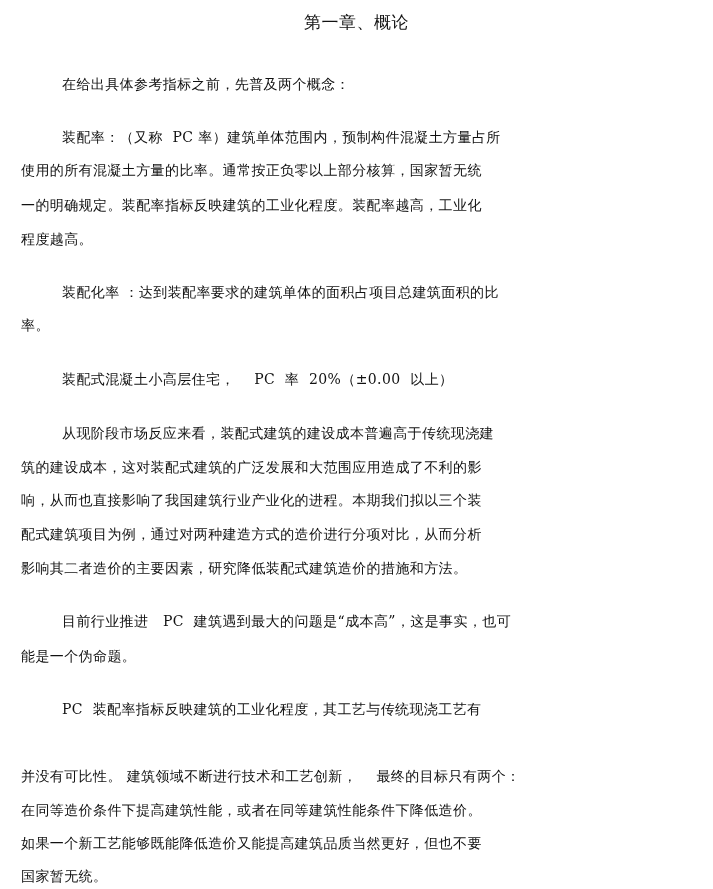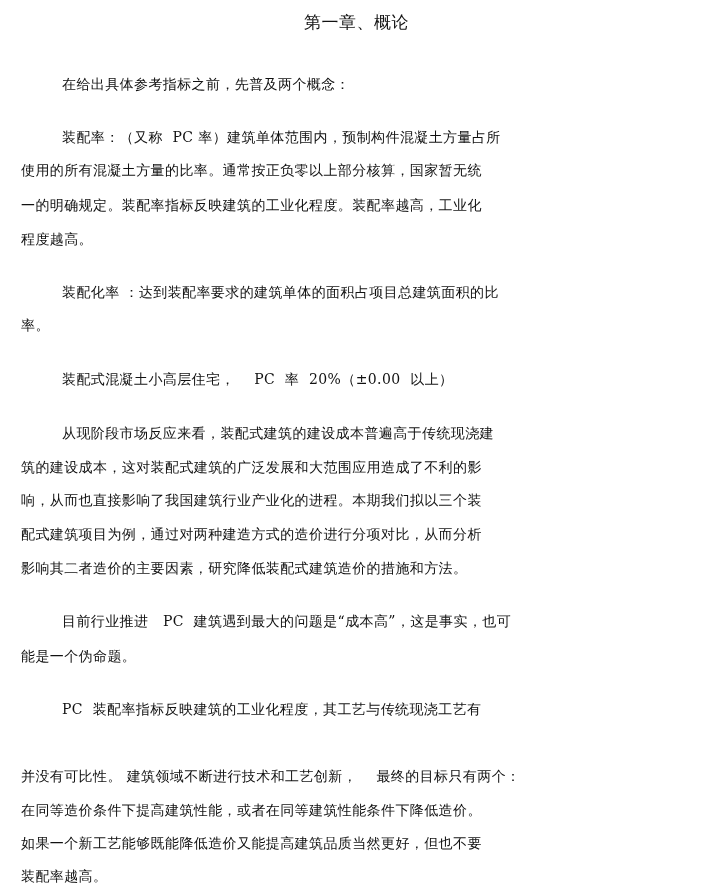--- a/index.html
+++ b/index.html
@@ -68,14 +68,14 @@
   <div class="line" style="top:489px">响，从而也直接影响了我国建筑行业产业化的进程。本期我们拟以三个装</div>
   <div class="line" style="top:557px">影响其二者造价的主要因素，研究降低装配式建筑造价的措施和方法。</div>
 
   <div class="line" style="top:645px">能是一个伪命题。</div>
   <div class="line indent" style="top:610px">目前行业推进   PC  建筑遇到最大的问题是“成本高”，这是事实，也可</div>
 
   <div class="line indent" style="top:698px">PC  装配率指标反映建筑的工业化程度，其工艺与传统现浇工艺有</div>
   <div class="line" style="top:765px">并没有可比性。 建筑领域不断进行技术和工艺创新，    最终的目标只有两个：</div>
   <div class="line" style="top:799px">在同等造价条件下提高建筑性能，或者在同等建筑性能条件下降低造价。</div>
   <div class="line" style="top:832px">如果一个新工艺能够既能降低造价又能提高建筑品质当然更好，但也不要</div>
-  <div class="line" style="top:865px">装配率越高。</div>
+  <div class="line" style="top:865px">国家暂无统。</div>
 </div>
 
 </body></html>

